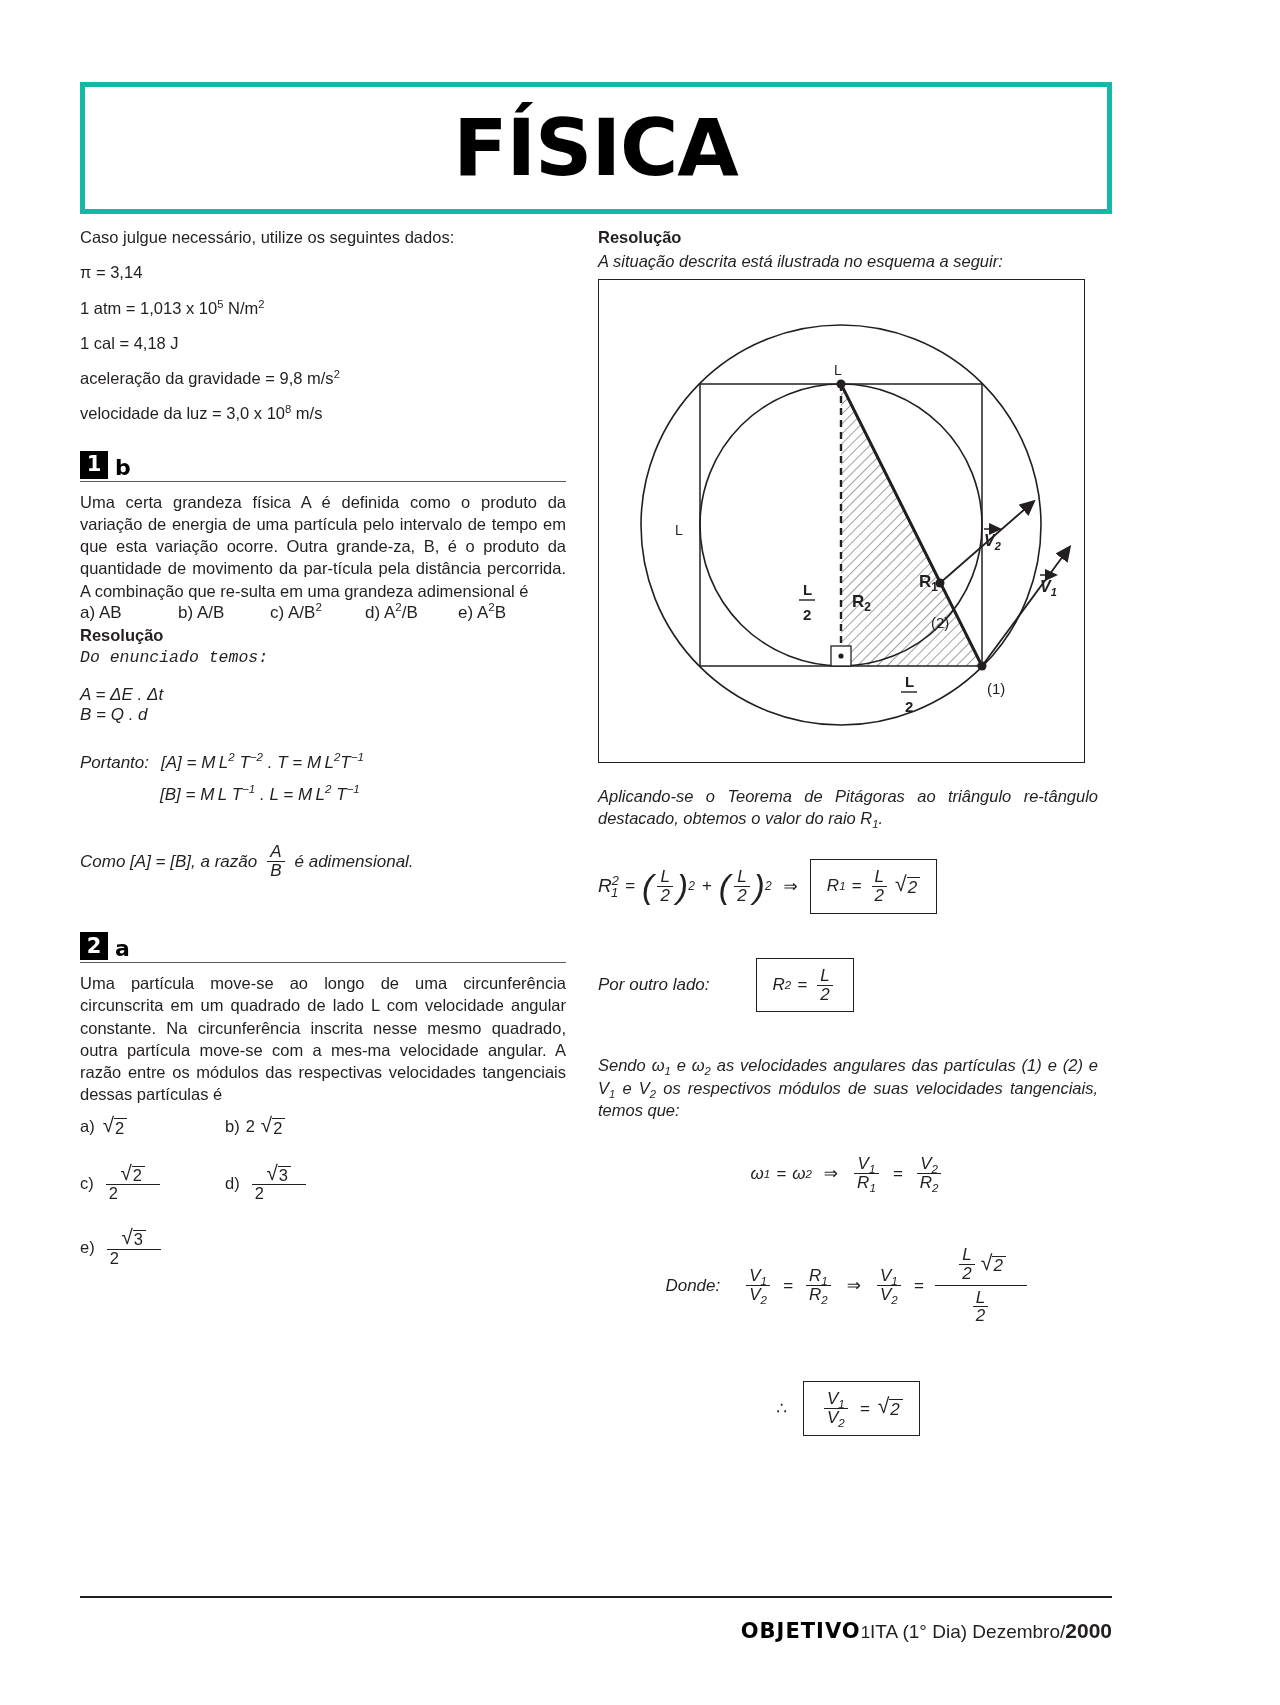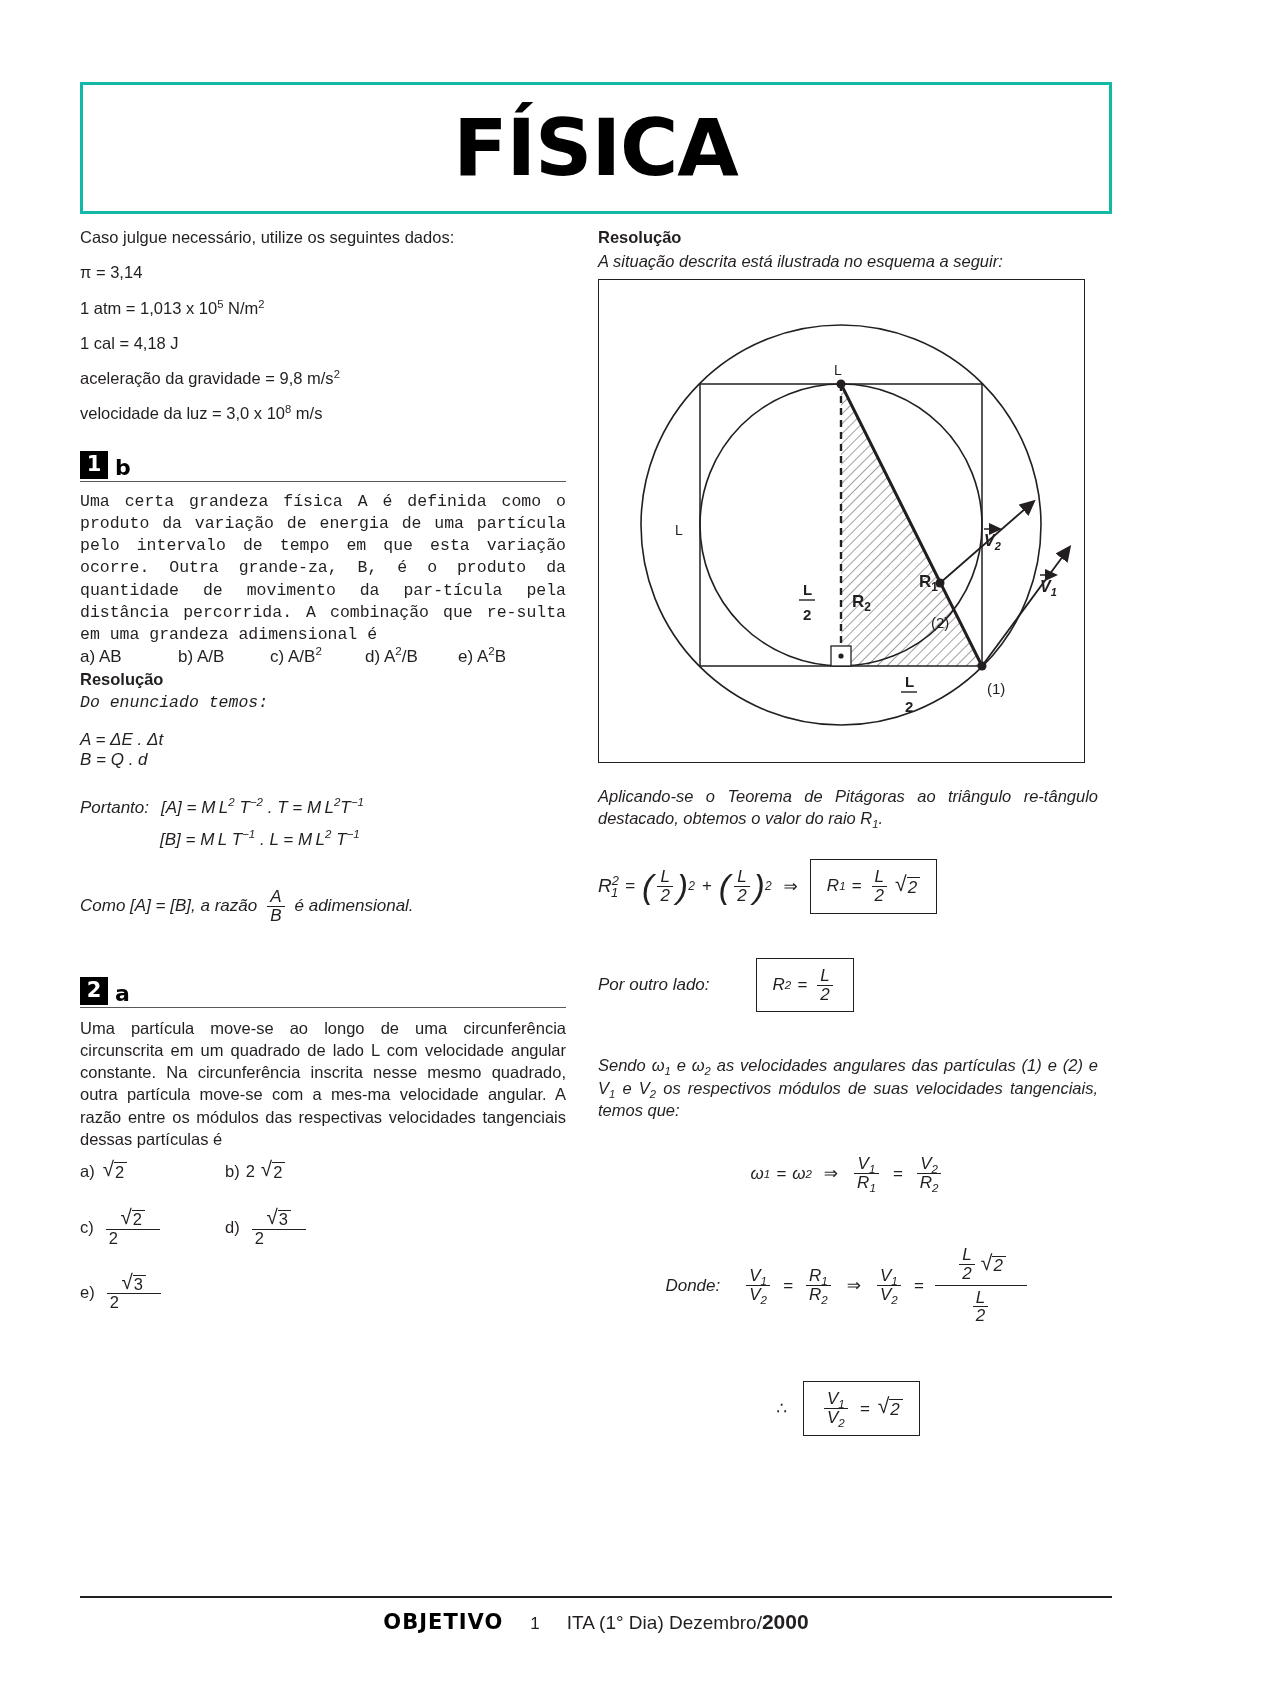--- a/index.html
+++ b/index.html
@@ -8,21 +8,21 @@
     width:1280px; height:1705px;
     background:#fff; color:#231f20;
     font-family:"Liberation Sans", sans-serif;
     font-size:16.5px;
     position:relative;
   }
   .page { position:absolute; left:80px; top:0; width:1032px; height:1705px; }
 
   
   .title-box {
-    border:3px solid #14b8a6;
+    border:5px solid #14b8a6;
     height:132px;
     display:flex; align-items:center; justify-content:center;
     margin-top:82px;
   }
   .title-box .title {
     font-size:78px; font-weight:bold; letter-spacing:-1px;
     color:#000; line-height:1;
     font-family:"DejaVu Sans", sans-serif;
     transform:scaleX(1.02);
   }
@@ -70,22 +70,22 @@
   .boxed { border:1px solid #231f20; padding:8px 16px; display:inline-flex;
            align-items:center; }
   .eqrow { display:flex; align-items:center; }
 
   
   .figbox { border:1px solid #231f20; width:487px; height:484px; margin-top:6px; position:relative; }
 
   
   .footer { position:absolute; left:80px; top:1596px; width:1032px; }
   .footer .rule { border-top:2.5px solid #231f20; }
-  .footer .frow { display:flex; align-items:baseline; justify-content:center;
-                  margin-top:12px;gap:27px; }
+  .footer .frow { display:flex; align-items:baseline; justify-content:flex-end;
+                  margin-top:21px; }
   .footer .brand { font-weight:bold; font-size:21px; letter-spacing:1px;
                    font-family:"DejaVu Sans", sans-serif; color:#000; }
   .footer .pg { font-size:17px; }
   .footer .src { font-size:19px; }
   .footer .src b { font-weight:bold; font-size:21px; }
 </style>
 </head>
 <body>
 
 <div class="page">
@@ -115,21 +115,21 @@
       <div class="body-txt const">
         <span>velocidade da luz = 3,0 x 10</span><sup>8</sup><span> m/s</span>
       </div>
 
       <div class="qhead">
         <div class="qnum">1</div>
         <div class="qans">b</div>
       </div>
       <div class="qrule"></div>
 
-      <div class="body-txt just" style="text-align:justify;font-family:Liberation Mono, monospace;">Uma certa grandeza física A é definida como o produto da variação de energia de uma partícula pelo intervalo de tempo em que esta variação ocorre. Outra grande-za, B, é o produto da quantidade de movimento da par-tícula pela distância percorrida. A combinação que re-sulta em uma grandeza adimensional é</div>
+      <div class="body-txt just" style="text-align:justify;">Uma certa grandeza física A é definida como o produto da variação de energia de uma partícula pelo intervalo de tempo em que esta variação ocorre. Outra grande-za, B, é o produto da quantidade de movimento da par-tícula pela distância percorrida. A combinação que re-sulta em uma grandeza adimensional é</div>
 
       <div class="alts" style="margin-top:1px;">
         <span class="alt" style="width:98px;">
           <span>a)</span>
           <span>AB</span>
         </span>
         <span class="alt" style="width:92px;">
           <span>b)</span>
           <span>A/B</span>
         </span>

